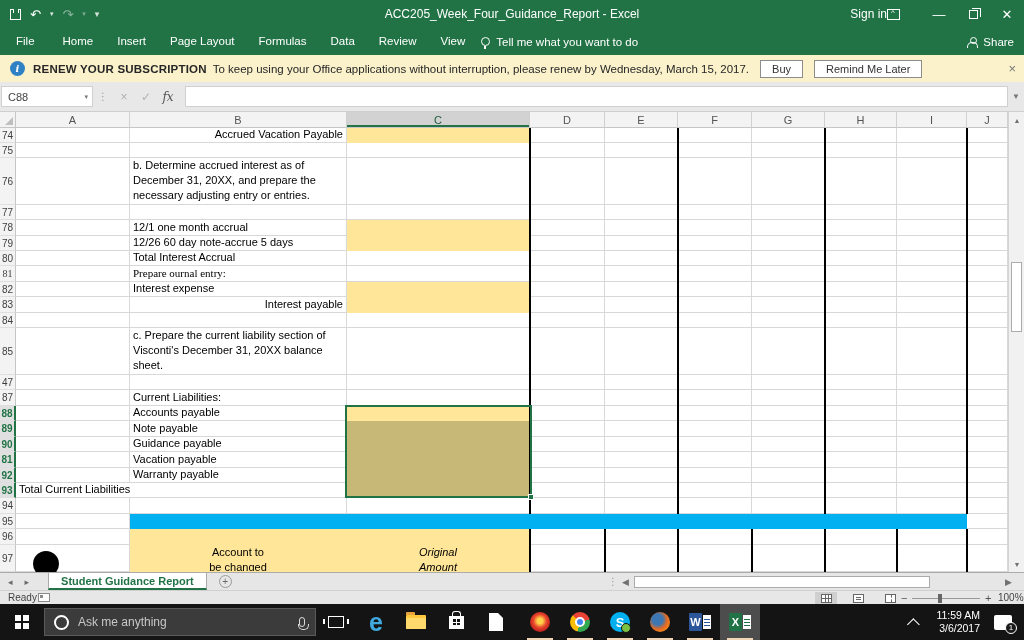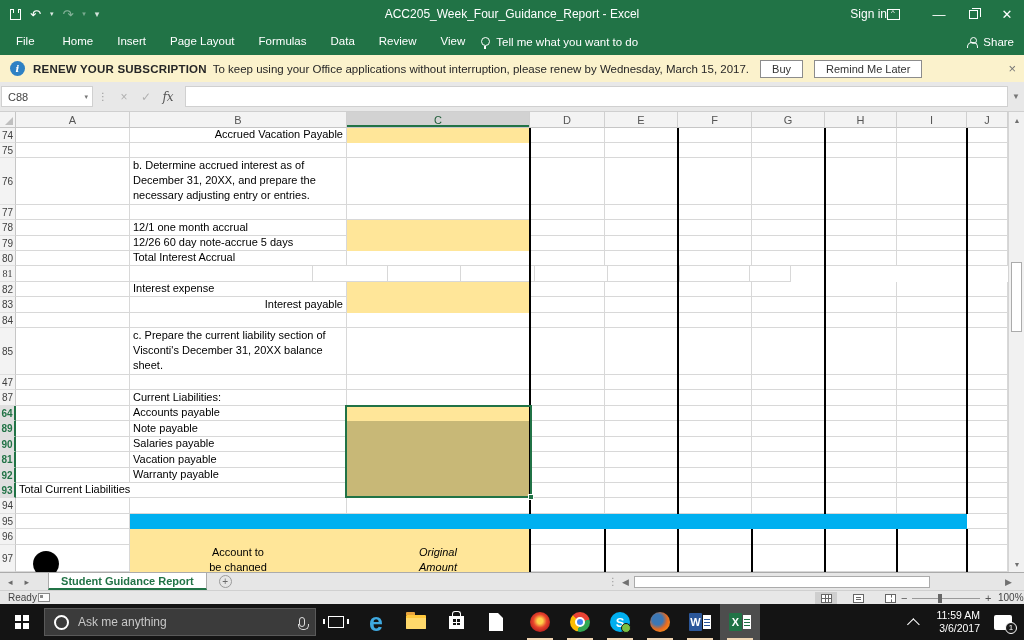--- a/index.html
+++ b/index.html
@@ -325,20 +325,21 @@
           <div class="cell" style="width: 73px; flex: 0 0 73px;"></div>
           <div class="cell" style="width: 74px; flex: 0 0 74px;"></div>
           <div class="cell" style="width: 73px; flex: 0 0 73px;"></div>
           <div class="cell" style="width: 72px; flex: 0 0 72px;"></div>
           <div class="cell" style="width: 70px; flex: 0 0 70px;"></div>
           <div class="cell" style="width: 41px; flex: 0 0 41px;"></div>
         </div>
         <div class="grow" style="height: 16px; font-family: Liberation Serif, serif;">
           <div class="rh" style="height: 16px;">81</div>
           <div class="cell" style="width: 114px; flex: 0 0 114px;"></div>
+          <div class="cell" style="width: 217px; flex: 0 0 217px;">Prepare ournal entry:</div>
           <div class="cell" style="width: 183px; flex: 0 0 183px;"></div>
           <div class="cell" style="width: 75px; flex: 0 0 75px;"></div>
           <div class="cell" style="width: 73px; flex: 0 0 73px;"></div>
           <div class="cell" style="width: 74px; flex: 0 0 74px;"></div>
           <div class="cell" style="width: 73px; flex: 0 0 73px;"></div>
           <div class="cell" style="width: 72px; flex: 0 0 72px;"></div>
           <div class="cell" style="width: 70px; flex: 0 0 70px;"></div>
           <div class="cell" style="width: 41px; flex: 0 0 41px;"></div>
         </div>
         <div class="grow" style="height: 15px;">
@@ -415,21 +416,21 @@
           <div class="cell" style="width: 183px; flex: 0 0 183px;"></div>
           <div class="cell" style="width: 75px; flex: 0 0 75px;"></div>
           <div class="cell" style="width: 73px; flex: 0 0 73px;"></div>
           <div class="cell" style="width: 74px; flex: 0 0 74px;"></div>
           <div class="cell" style="width: 73px; flex: 0 0 73px;"></div>
           <div class="cell" style="width: 72px; flex: 0 0 72px;"></div>
           <div class="cell" style="width: 70px; flex: 0 0 70px;"></div>
           <div class="cell" style="width: 41px; flex: 0 0 41px;"></div>
         </div>
         <div class="grow" style="height: 15px;">
-          <div class="rh sel" style="height: 15px;">64</div>
+          <div class="rh sel" style="height: 15px;">88</div>
           <div class="cell" style="width: 114px; flex: 0 0 114px;"></div>
           <div class="cell" style="width: 217px; flex: 0 0 217px;">Accounts payable</div>
           <div class="cell f-active" style="width: 183px; flex: 0 0 183px;"></div>
           <div class="cell" style="width: 75px; flex: 0 0 75px;"></div>
           <div class="cell" style="width: 73px; flex: 0 0 73px;"></div>
           <div class="cell" style="width: 74px; flex: 0 0 74px;"></div>
           <div class="cell" style="width: 73px; flex: 0 0 73px;"></div>
           <div class="cell" style="width: 72px; flex: 0 0 72px;"></div>
           <div class="cell" style="width: 70px; flex: 0 0 70px;"></div>
           <div class="cell" style="width: 41px; flex: 0 0 41px;"></div>
@@ -443,21 +444,21 @@
           <div class="cell" style="width: 73px; flex: 0 0 73px;"></div>
           <div class="cell" style="width: 74px; flex: 0 0 74px;"></div>
           <div class="cell" style="width: 73px; flex: 0 0 73px;"></div>
           <div class="cell" style="width: 72px; flex: 0 0 72px;"></div>
           <div class="cell" style="width: 70px; flex: 0 0 70px;"></div>
           <div class="cell" style="width: 41px; flex: 0 0 41px;"></div>
         </div>
         <div class="grow" style="height: 15px;">
           <div class="rh sel" style="height: 15px;">90</div>
           <div class="cell" style="width: 114px; flex: 0 0 114px;"></div>
-          <div class="cell" style="width: 217px; flex: 0 0 217px;">Salaries payable</div>
+          <div class="cell" style="width: 217px; flex: 0 0 217px;">Guidance payable</div>
           <div class="cell f-range" style="width: 183px; flex: 0 0 183px;"></div>
           <div class="cell" style="width: 75px; flex: 0 0 75px;"></div>
           <div class="cell" style="width: 73px; flex: 0 0 73px;"></div>
           <div class="cell" style="width: 74px; flex: 0 0 74px;"></div>
           <div class="cell" style="width: 73px; flex: 0 0 73px;"></div>
           <div class="cell" style="width: 72px; flex: 0 0 72px;"></div>
           <div class="cell" style="width: 70px; flex: 0 0 70px;"></div>
           <div class="cell" style="width: 41px; flex: 0 0 41px;"></div>
         </div>
         <div class="grow" style="height: 16px;">

